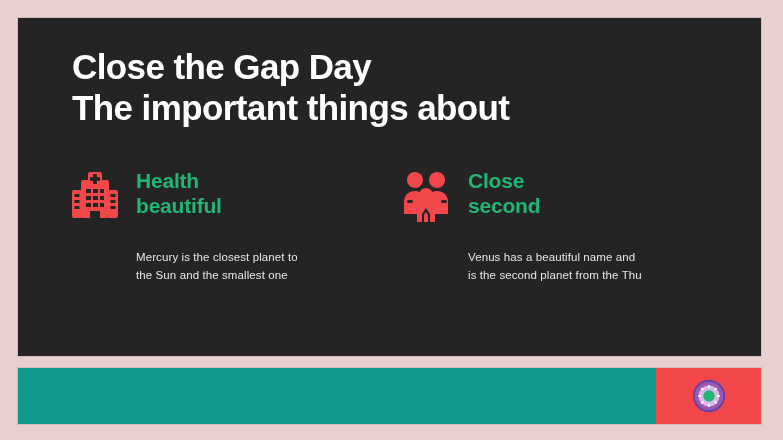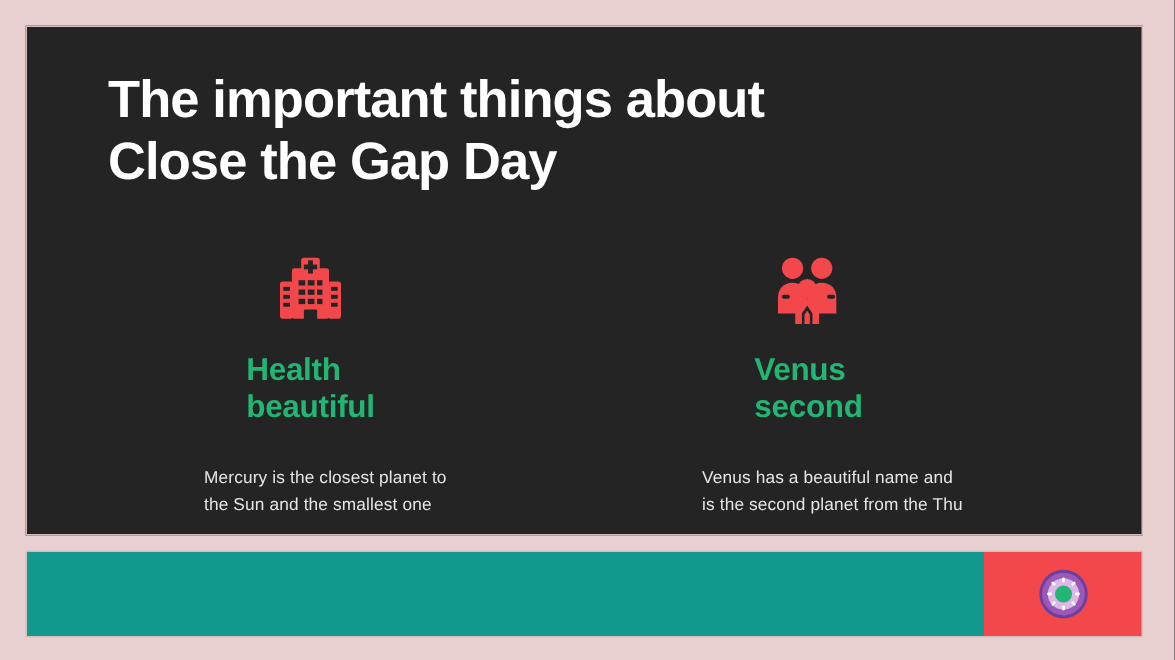--- a/index.html
+++ b/index.html
@@ -51,23 +51,22 @@
     width: 640px;
     display: flex;
     gap: 62px;
   }
   .feature-col {
     width: 270px;
     position: relative;
   }
   .feature-head {
     display: flex;
-    align-items: center;
+    align-items: flex-start;
     gap: 18px;
-    flex-direction: column;
   }
   .feature-icon {
     width: 46px;
     height: 52px;
     flex: 0 0 46px;
     display: block;
     margin-top: 2px;
   }
   .feature-title {
     color: #22b573;
@@ -114,22 +113,22 @@
     height: 38px;
     display: block;
   }
 </style>
 </head>
 <body>
 
 <div class="slide-panel">
 
   <div class="title-block">
+    <div class="title-line">Close the Gap Day</div>
     <div class="title-line">The important things about</div>
-    <div class="title-line">Close the Gap Day</div>
   </div>
 
   <div class="features">
 
     <div class="feature-col">
       <div class="feature-head">
         <svg class="feature-icon" viewBox="0 0 46 52">
           <g fill="#f2484b">
 
             <rect x="0" y="20" width="10" height="28" rx="2"></rect>
@@ -188,21 +187,21 @@
           </g>
           <g fill="#242424">
 
             <rect x="3" y="30" width="6" height="3" rx="1.5"></rect>
             <rect x="37" y="30" width="6" height="3" rx="1.5"></rect>
 
             <path d="M22 38l-4 6v8h2v-7l2-3 2 3v7h2v-8z"></path>
           </g>
         </svg>
         <div>
-          <div class="feature-title">Venus</div>
+          <div class="feature-title">Close</div>
           <div class="feature-title">second</div>
         </div>
       </div>
       <div class="feature-body">Venus has a beautiful name and is the second planet from the Thu</div>
     </div>
 
   </div>
 </div>
 
 <div class="bottom-bar">

